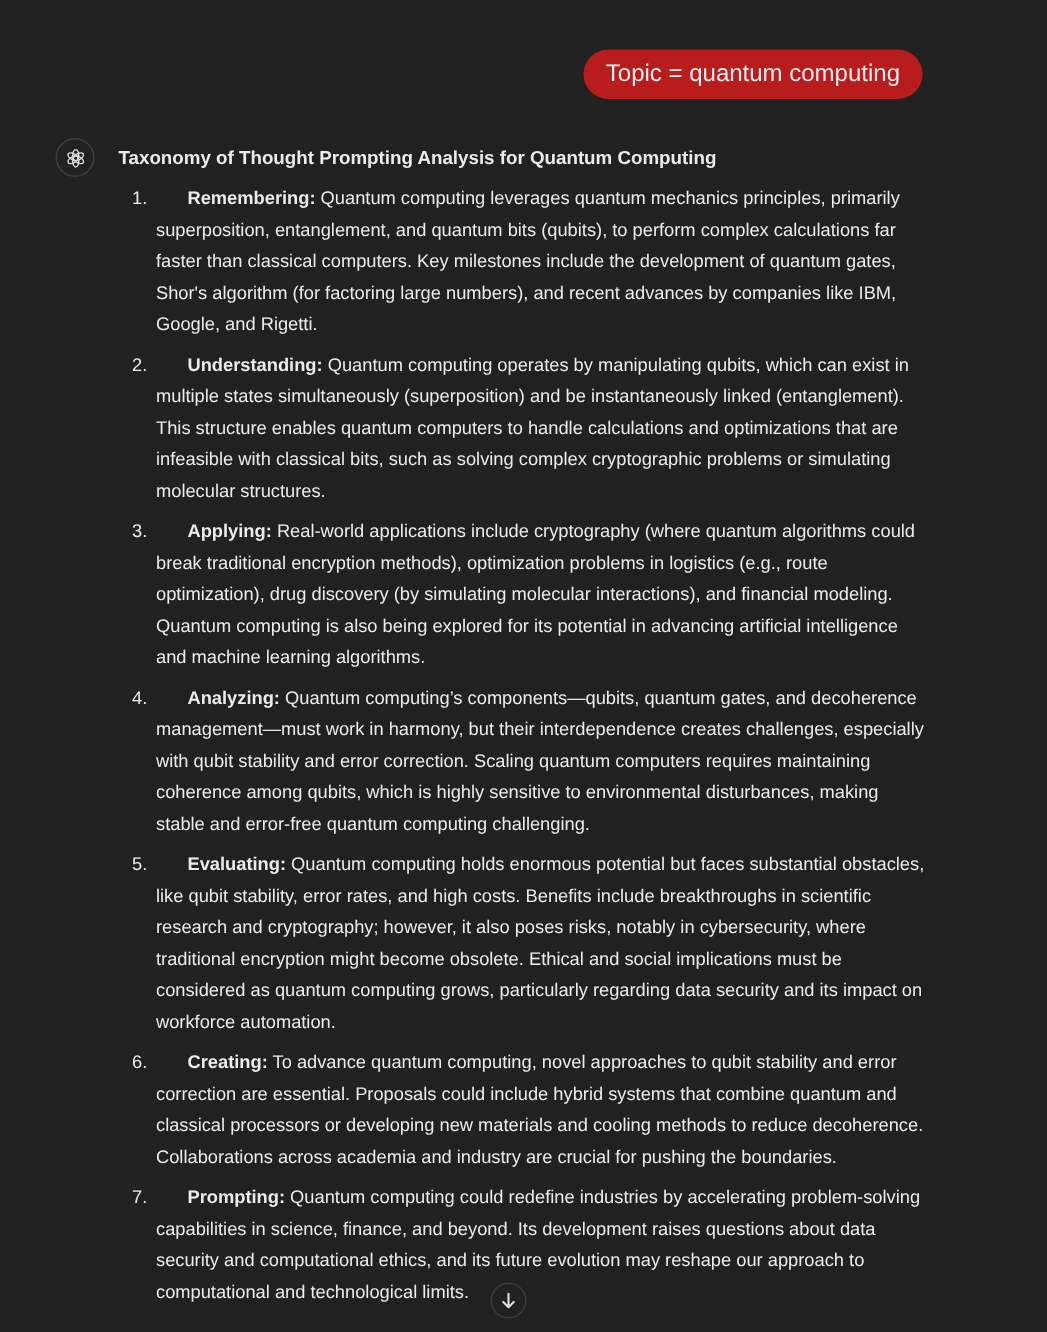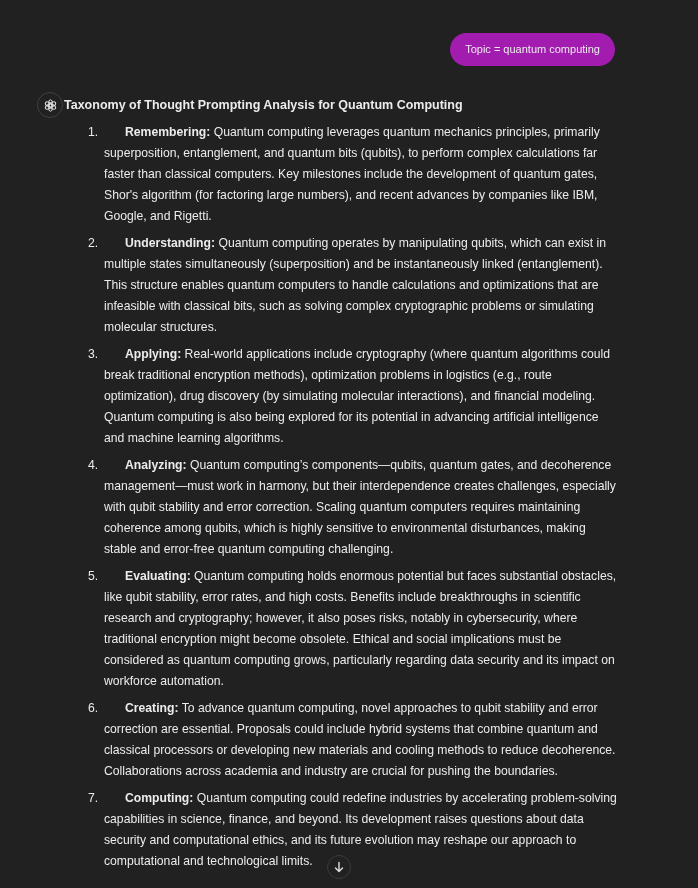--- a/index.html
+++ b/index.html
@@ -14,27 +14,27 @@
       font-family: "Liberation Sans", "DejaVu Sans", sans-serif;
       color: #ececec;
       position: relative;
     }
     .user-row {
       position: absolute;
       top: 33px;
       right: 83px;
     }
     .user-bubble {
-      background: #a21caf;
+      background: #b91c1c;
       color: #ececec;
       border-radius: 17px;
       height: 33px;
       line-height: 33px;
       padding: 0 15px;
-      font-size: 11px;
+      font-size: 16px;
       white-space: nowrap;
     }
     .assistant-avatar {
       position: absolute;
       left: 37px;
       top: 92px;
       width: 26px;
       height: 26px;
       border-radius: 50%;
       border: 1px solid #3f3f3f;
@@ -42,21 +42,21 @@
       display: flex;
       align-items: center;
       justify-content: center;
     }
     .assistant-avatar svg {
       width: 15px;
       height: 15px;
     }
     .answer-title {
       position: absolute;
-      left: 64px;
+      left: 79px;
       top: 97px;
       font-size: 12.5px;
       font-weight: bold;
       color: #ececec;
       white-space: nowrap;
       line-height: 17px;
     }
     .answer-list {
       position: absolute;
       left: 80px;
@@ -138,21 +138,21 @@
   <li class="answer-item">
     <span class="item-num">4.</span><span class="item-term">Analyzing:</span><span> Quantum computing’s components—qubits, quantum gates, and decoherence management—must work in harmony, but their interdependence creates challenges, especially with qubit stability and error correction. Scaling quantum computers requires maintaining coherence among qubits, which is highly sensitive to environmental disturbances, making stable and error-free quantum computing challenging.</span>
   </li>
   <li class="answer-item">
     <span class="item-num">5.</span><span class="item-term">Evaluating:</span><span> Quantum computing holds enormous potential but faces substantial obstacles, like qubit stability, error rates, and high costs. Benefits include breakthroughs in scientific research and cryptography; however, it also poses risks, notably in cybersecurity, where traditional encryption might become obsolete. Ethical and social implications must be considered as quantum computing grows, particularly regarding data security and its impact on workforce automation.</span>
   </li>
   <li class="answer-item">
     <span class="item-num">6.</span><span class="item-term">Creating:</span><span> To advance quantum computing, novel approaches to qubit stability and error correction are essential. Proposals could include hybrid systems that combine quantum and classical processors or developing new materials and cooling methods to reduce decoherence. Collaborations across academia and industry are crucial for pushing the boundaries.</span>
   </li>
   <li class="answer-item">
-    <span class="item-num">7.</span><span class="item-term">Computing:</span><span> Quantum computing could redefine industries by accelerating problem-solving capabilities in science, finance, and beyond. Its development raises questions about data security and computational ethics, and its future evolution may reshape our approach to computational and technological limits.</span>
+    <span class="item-num">7.</span><span class="item-term">Prompting:</span><span> Quantum computing could redefine industries by accelerating problem-solving capabilities in science, finance, and beyond. Its development raises questions about data security and computational ethics, and its future evolution may reshape our approach to computational and technological limits.</span>
   </li>
 </ol>
 
 <div class="scroll-down-button">
   <svg viewBox="0 0 12 12" fill="none" stroke="#e0e0e0" stroke-width="1.4" stroke-linecap="round" stroke-linejoin="round">
     <path d="M6 1.5 V10.5 M2.5 7 L6 10.5 L9.5 7"></path>
   </svg>
 </div>
 
 </body></html>

